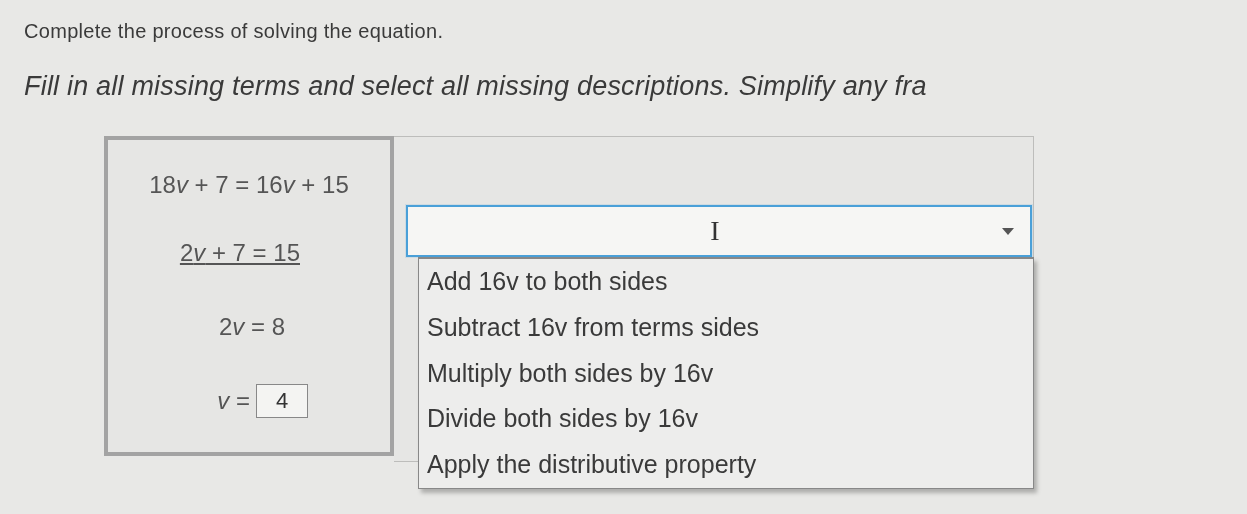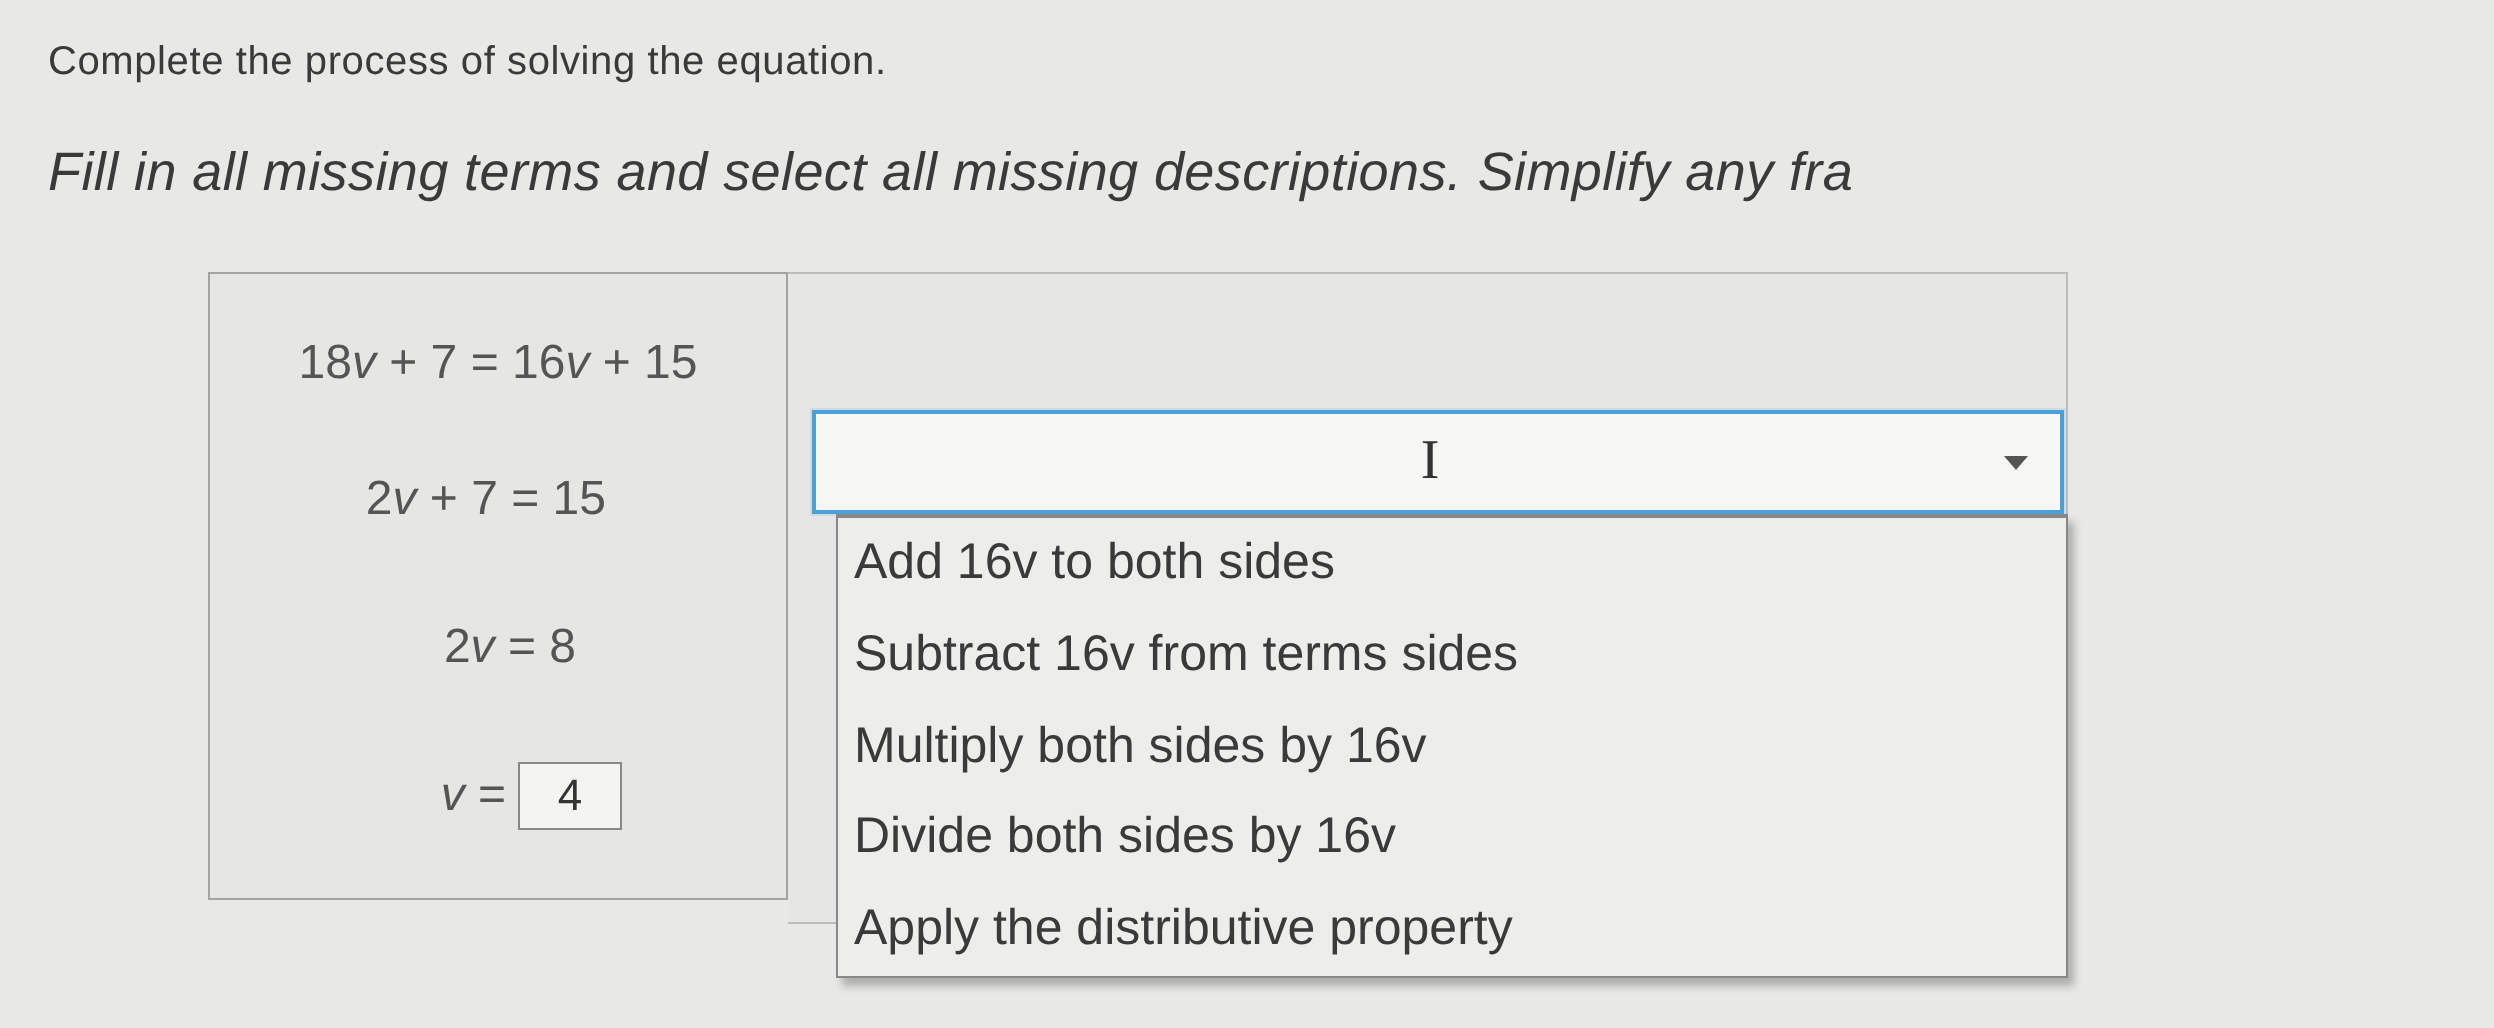--- a/index.html
+++ b/index.html
@@ -30,21 +30,21 @@
       letter-spacing: 0.2px;
       white-space: nowrap;
     }
     .work-area {
       display: flex;
       align-items: flex-start;
       margin-left: 80px;
       position: relative;
     }
     .equation-column {
-      border: 1px solid #a3a3a3;
+      border: 4px solid #a3a3a3;
       background: #e6e6e4;
       width: 290px;
       padding: 14px 0 14px 0;
     }
     .eq-row {
       height: 74px;
       display: flex;
       align-items: center;
       justify-content: flex-end;
       padding-right: 22px;
@@ -137,21 +137,21 @@
 
 <div class="heading">Complete the process of solving the equation.</div>
 <div class="subheading">Fill in all missing terms and select all missing descriptions. Simplify any fra</div>
 
 <div class="work-area">
 
   <div class="equation-column">
     <div class="eq-row first">
       <span>18<span class="eq-var">v</span> + 7 = 16<span class="eq-var">v</span> + 15</span>
     </div>
-    <div class="eq-row" style="padding-right:90px;">
+    <div class="eq-row" style="padding-right:90px;text-decoration:underline;">
       <span>2<span class="eq-var">v</span> + 7 = 15</span>
     </div>
     <div class="eq-row" style="padding-right:105px;">
       <span>2<span class="eq-var">v</span> = 8</span>
     </div>
     <div class="eq-row" style="padding-right:82px;">
       <span><span class="eq-var">v</span> = </span>
       <span class="answer-box">4</span>
     </div>
   </div>

